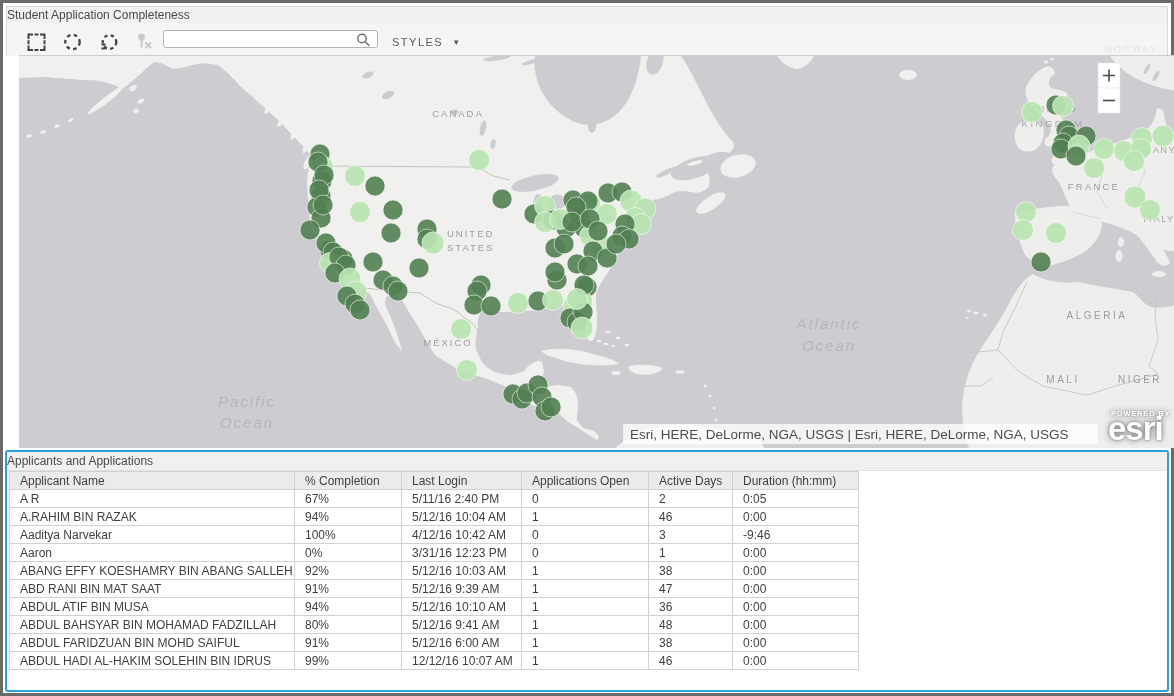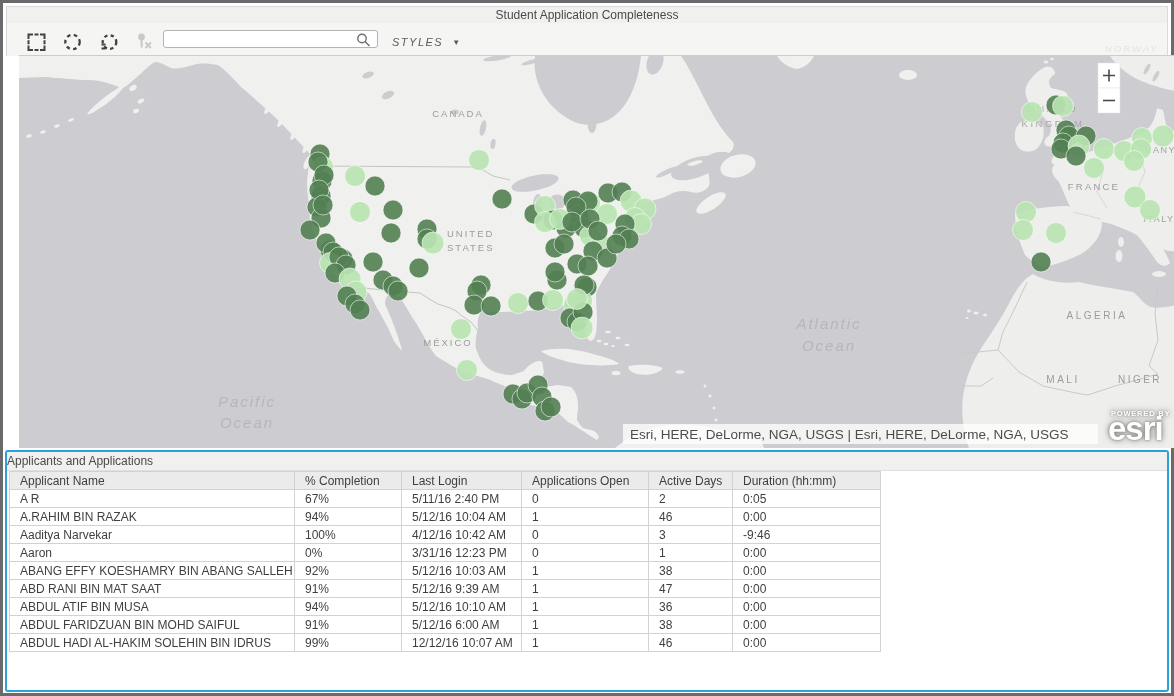--- a/index.html
+++ b/index.html
@@ -1,19 +1,19 @@
 <!DOCTYPE html>
 <html><head>
 <meta charset="utf-8">
 <style>
   * { margin:0; padding:0; box-sizing:border-box; }
   html,body { width:1174px; height:696px; background:#fff; font-family:"Liberation Sans", sans-serif; overflow:hidden; }
   #app { position:absolute; left:0; top:0; width:1174px; height:696px; background:#fff; border:3px solid #6a6a6c; }
-  .titlebar { position:absolute; left:3px; top:3px; width:1162px; height:18px; background:#f0f0ef; border:1px solid #d9d9d9; font-size:12px; color:#4a4a4a; text-align:center; line-height:17px; }
-  .toolbar { position:absolute; left:3px; top:20px; width:1162px; height:33px; background:#f5f5f4; border-left:1px solid #d9d9d9; border-right:1px solid #d9d9d9;font-style:italic; }
+  .titlebar { position:absolute; left:3px; top:3px; width:1162px; height:18px; background:#f0f0ef; border:1px solid #d9d9d9; font-size:12px; color:#4a4a4a; line-height:17px; }
+  .toolbar { position:absolute; left:3px; top:20px; width:1162px; height:33px; background:#f5f5f4; border-left:1px solid #d9d9d9; border-right:1px solid #d9d9d9; }
   .mapwrap { position:absolute; left:16px; top:52px; width:1162px; height:393px; }
   
   .ticon { position:absolute; top:0; }
   .searchbox { position:absolute; left:156px; top:7px; width:215px; height:18px; background:#fff; border:1px solid #b4b4b4; border-radius:3px; }
   .styles { position:absolute; left:385px; top:9px; font-size:11px; letter-spacing:1.5px; color:#5a5a5a; line-height:20px; }
   
   .panel { position:absolute; left:2px; top:447px; width:1164px; height:242px; border:2px solid #2aa2d8; border-radius:3px; background:#fff; }
   .panel-title { position:absolute; left:0; top:0; width:100%; height:19px; background:#f0f0ef; border-bottom:1px solid #e0e0e0; font-size:12px; color:#4a4a4a; line-height:18px; }
   table.grid { position:absolute; left:2px; top:19px; width:849px; border-collapse:collapse; table-layout:fixed; font-size:12px; color:#3f3f3f;padding-left:24px; }
   table.grid td, table.grid th { border:1px solid #d2d2d2; height:18px; padding:0 14px 0 10px; white-space:nowrap; overflow:hidden; font-weight:normal; text-align:left; }
@@ -445,21 +445,21 @@
   <div class="panel">
     <div class="panel-title">Applicants and Applications</div>
     <table class="grid">
       <tbody>
           <tr>
         <th style="width:285px">Applicant Name</th>
         <th class="n" style="width:107px">% Completion</th>
         <th class="n" style="width:120px">Last Login</th>
         <th class="n" style="width:127px">Applications Open</th>
         <th class="n" style="width:84px">Active Days</th>
-        <th class="n" style="width:148px">Duration (hh:mm)</th>
+        <th class="n" style="width:126px">Duration (hh:mm)</th>
       </tr>
       <tr>
             <td>A R</td>
             <td class="n">67%</td>
             <td class="n">5/11/16 2:40 PM</td>
             <td class="n">0</td>
             <td class="n">2</td>
             <td class="n">0:05</td>
           </tr>
       <tr>
@@ -504,20 +504,28 @@
           </tr>
       <tr>
             <td>ABDUL ATIF BIN MUSA</td>
             <td class="n">94%</td>
             <td class="n">5/12/16 10:10 AM</td>
             <td class="n">1</td>
             <td class="n">36</td>
             <td class="n">0:00</td>
           </tr>
       <tr>
+            <td>ABDUL BAHSYAR BIN MOHAMAD FADZILLAH</td>
+            <td class="n">80%</td>
+            <td class="n">5/12/16 9:41 AM</td>
+            <td class="n">1</td>
+            <td class="n">48</td>
+            <td class="n">0:00</td>
+          </tr>
+      <tr>
             <td>ABDUL FARIDZUAN BIN MOHD SAIFUL</td>
             <td class="n">91%</td>
             <td class="n">5/12/16 6:00 AM</td>
             <td class="n">1</td>
             <td class="n">38</td>
             <td class="n">0:00</td>
           </tr>
       <tr>
             <td>ABDUL HADI AL-HAKIM SOLEHIN BIN IDRUS</td>
             <td class="n">99%</td>

